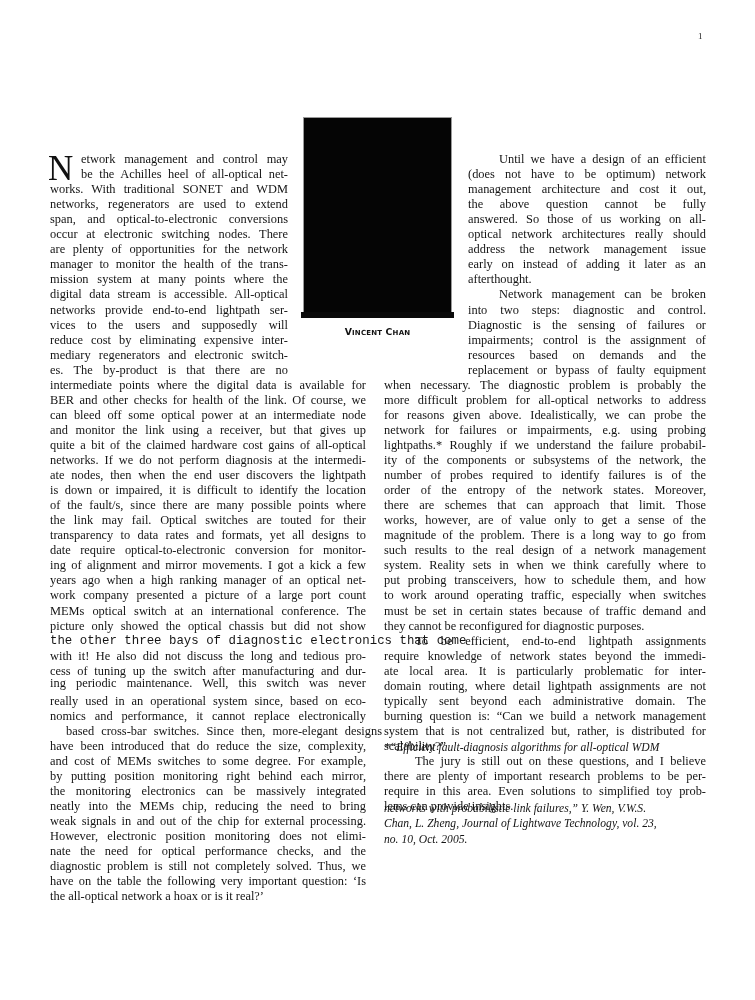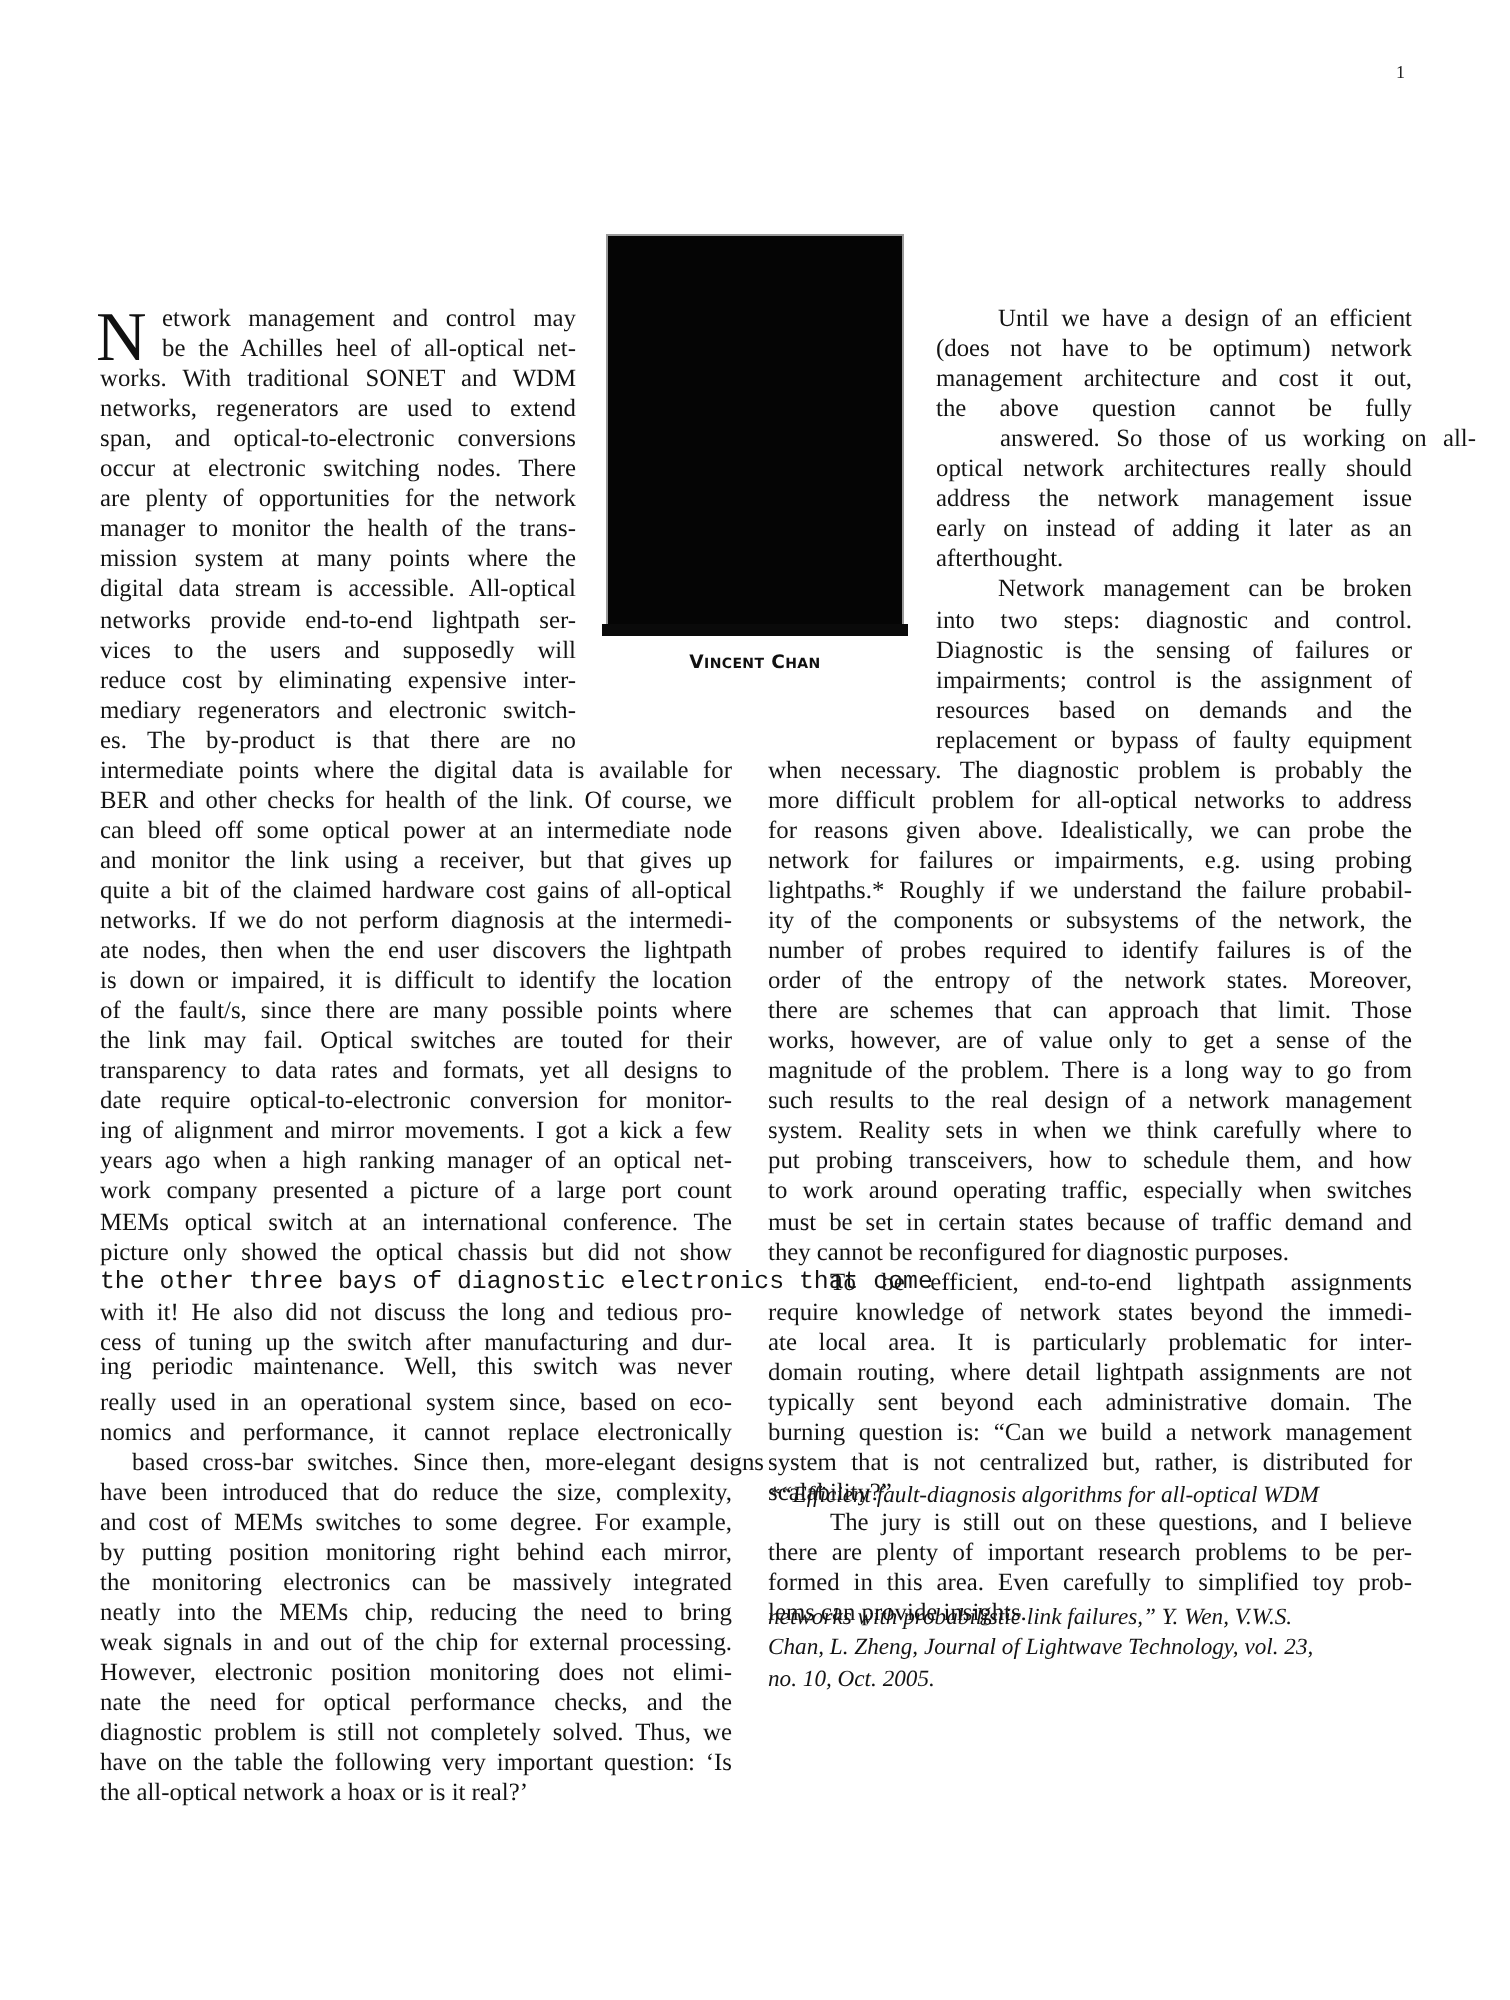--- a/index.html
+++ b/index.html
@@ -78,21 +78,21 @@
       <div class="line j" style="left: 50px; width: 316px; top: 844.3px;">nate the need for optical performance checks, and the</div>
       <div class="line j" style="left: 50px; width: 316px; top: 859.35px;">diagnostic problem is still not completely solved. Thus, we</div>
       <div class="line j" style="left: 50px; width: 316px; top: 874.4px;">have on the table the following very important question: ‘Is</div>
       <div class="line" style="left: 50px; width: 316px; top: 889.45px;">the all-optical network a hoax or is it real?’</div>
     </div>
   <div id="right-col">
       <div class="line j" style="left: 499px; width: 207px; top: 152px;">Until we have a design of an efficient</div>
       <div class="line j" style="left: 468px; width: 238px; top: 167.05px;">(does not have to be optimum) network</div>
       <div class="line j" style="left: 468px; width: 238px; top: 182.1px;">management architecture and cost it out,</div>
       <div class="line j" style="left: 468px; width: 238px; top: 197.15px;">the above question cannot be fully</div>
-      <div class="line j" style="left: 468px; width: 238px; top: 212.2px; margin-left: 32px;">answered. So those of us working on all-</div>
+      <div class="line j" style="left: 468px; width: 238px; top: 212.2px;">answered. So those of us working on all-</div>
       <div class="line j" style="left: 468px; width: 238px; top: 227.25px;">optical network architectures really should</div>
       <div class="line j" style="left: 468px; width: 238px; top: 242.3px;">address the network management issue</div>
       <div class="line j" style="left: 468px; width: 238px; top: 257.35px;">early on instead of adding it later as an</div>
       <div class="line" style="left: 468px; width: 238px; top: 272.4px;">afterthought.</div>
       <div class="line j" style="left: 499px; width: 207px; top: 287.45px;">Network management can be broken</div>
       <div class="line j" style="left: 468px; width: 238px; top: 302.5px;">into two steps: diagnostic and control.</div>
       <div class="line j" style="left: 468px; width: 238px; top: 317.55px;">Diagnostic is the sensing of failures or</div>
       <div class="line j" style="left: 468px; width: 238px; top: 332.6px;">impairments; control is the assignment of</div>
       <div class="line j" style="left: 468px; width: 238px; top: 347.65px;">resources based on demands and the</div>
       <div class="line j" style="left: 468px; width: 238px; top: 362.7px;">replacement or bypass of faulty equipment</div>
@@ -116,21 +116,21 @@
       <div class="line j" style="left: 415px; width: 291px; top: 633.6px;">To be efficient, end-to-end lightpath assignments</div>
       <div class="line j" style="left: 384px; width: 322px; top: 648.65px;">require knowledge of network states beyond the immedi-</div>
       <div class="line j" style="left: 384px; width: 322px; top: 663.7px;">ate local area. It is particularly problematic for inter-</div>
       <div class="line j" style="left: 384px; width: 322px; top: 678.75px;">domain routing, where detail lightpath assignments are not</div>
       <div class="line j" style="left: 384px; width: 322px; top: 693.8px;">typically sent beyond each administrative domain. The</div>
       <div class="line j" style="left: 384px; width: 322px; top: 708.85px;">burning question is: “Can we build a network management</div>
       <div class="line j" style="left: 384px; width: 322px; top: 723.9px;">system that is not centralized but, rather, is distributed for</div>
       <div class="line" style="left: 384px; width: 322px; top: 738.95px;">scalability?”</div>
       <div class="line j" style="left: 415px; width: 291px; top: 754px;">The jury is still out on these questions, and I believe</div>
       <div class="line j" style="left: 384px; width: 322px; top: 769.05px;">there are plenty of important research problems to be per-</div>
-      <div class="line j" style="left: 384px; width: 322px; top: 784.1px;">formed in this area. Even carefully to simplified toy prob-</div>
+      <div class="line j" style="left: 384px; width: 322px; top: 784.1px;">require in this area. Even solutions to simplified toy prob-</div>
       <div class="line" style="left: 384px; width: 322px; top: 799.15px;">lems can provide insights.</div>
     </div>
   <div id="footnote">
       <div class="fn" style="left: 384px; top: 740px; font-family: Liberation Serif, serif;">*“Efficient fault-diagnosis algorithms for all-optical WDM</div>
       <div class="fn" style="left: 384px; top: 801.2px;">networks with probabilistic link failures,” Y. Wen, V.W.S.</div>
       <div class="fn" style="left: 384px; top: 816.4px;">Chan, L. Zheng, Journal of Lightwave Technology, vol. 23,</div>
       <div class="fn" style="left: 384px; top: 831.6px;">no. 10, Oct. 2005.</div>
     </div>
 </div>
 

